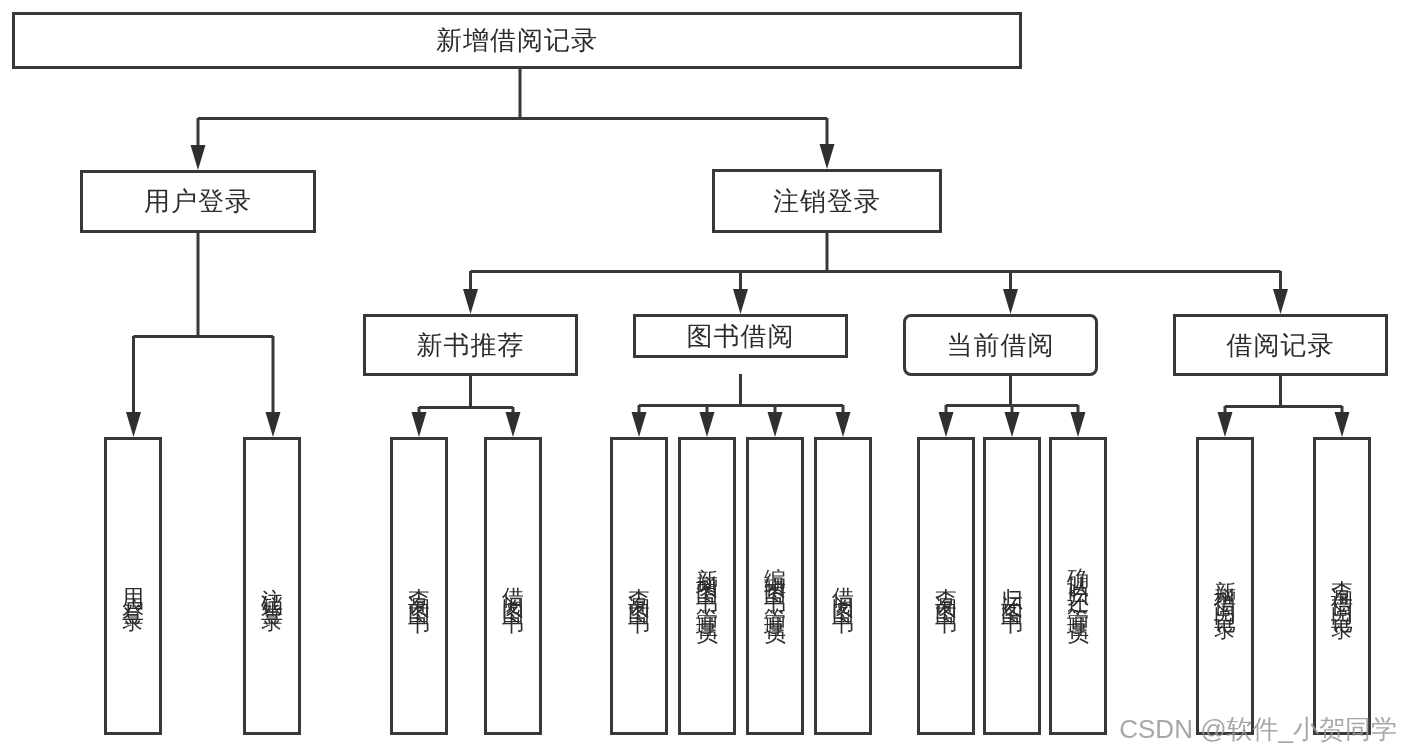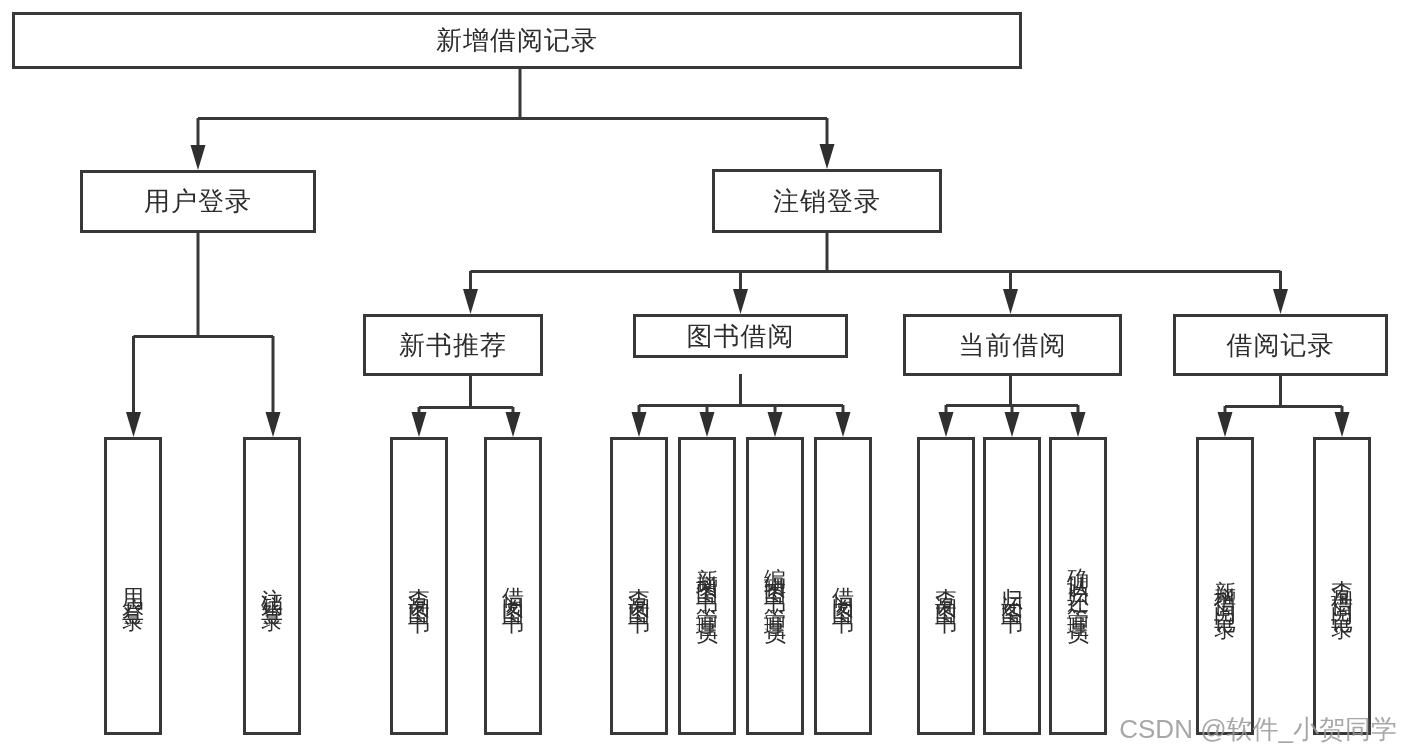--- a/index.html
+++ b/index.html
@@ -44,23 +44,23 @@
     letter-spacing: 8px;
     line-height: 1;
     top: 437px;
     height: 298px;
     width: 58px;
   }
   
   .root      { left: 12px;   top: 12px;  width: 1010px; height: 57px; }
   .n-login   { left: 80px;   top: 170px; width: 236px;  height: 63px; }
   .n-mgmt    { left: 712px;  top: 169px; width: 230px;  height: 64px; }
-  .n-rec     { left: 363px;  top: 314px; width: 180px;  height: 62px; }
+  .n-rec     { left: 363px;  top: 314px; width: 215px;  height: 62px; }
   .n-borrow  { left: 633px;  top: 314px; width: 215px;  height: 44px; }
-  .n-current { left: 903px;  top: 314px; width: 219px;  height: 62px; }
+  .n-current { left: 903px;  top: 314px; width: 195px;  height: 62px; border-radius: 8px; }
   .n-records { left: 1173px; top: 314px; width: 215px;  height: 62px; }
   
   .lf-a1 { left: 104px;  width: 59px; }
   .lf-a2 { left: 243px;  width: 60px; }
   .lf-b1 { left: 390px; }
   .lf-b2 { left: 484px; }
   .lf-c1 { left: 610px; }
   .lf-c2 { left: 678px; }
   .lf-c3 { left: 746px; }
   .lf-c4 { left: 814px; }

